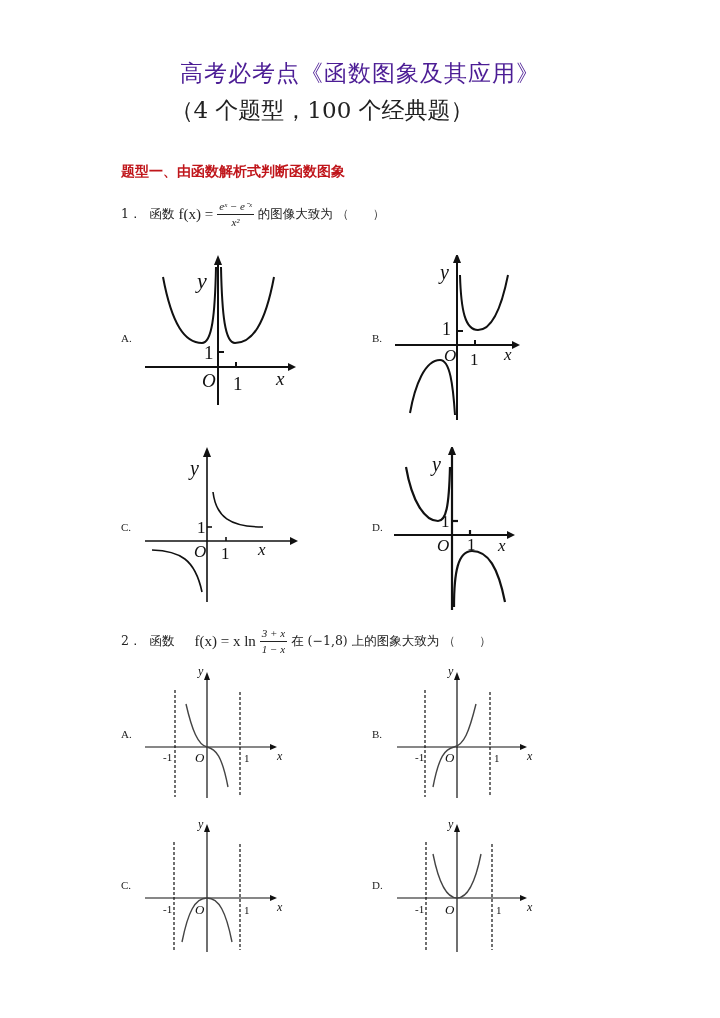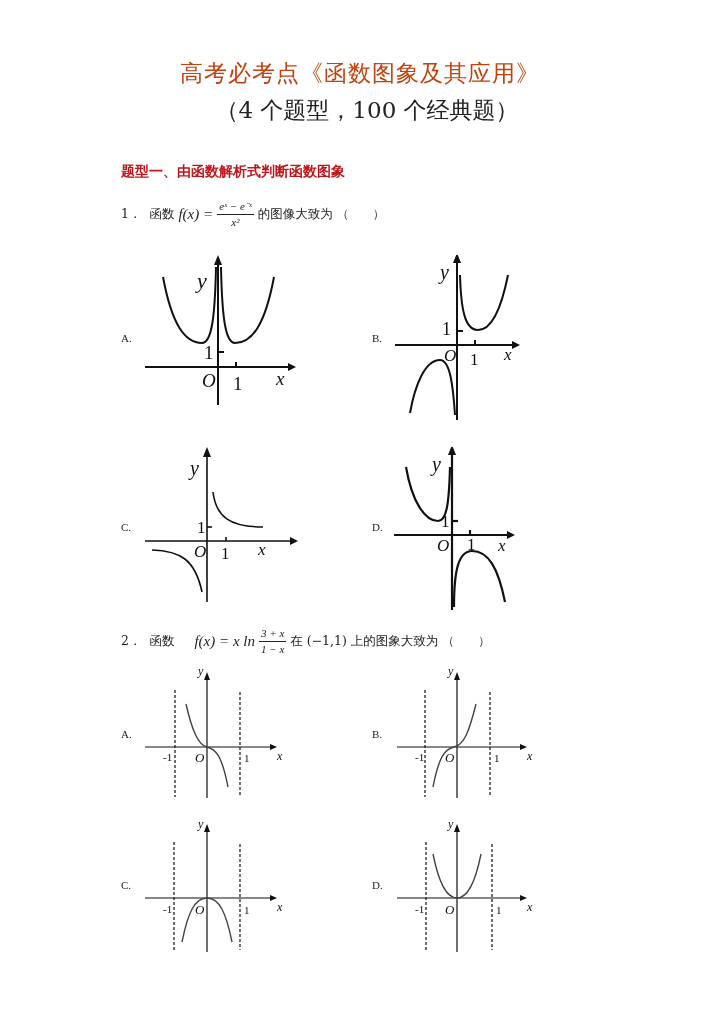--- a/index.html
+++ b/index.html
@@ -1,24 +1,24 @@
 <!DOCTYPE html>
 <html><head>
 <meta charset="utf-8">
 <style>
   html, body { margin:0; padding:0; background:#ffffff; }
   body { width:720px; height:1018px; position:relative; overflow:hidden;
          font-family:"DejaVu Serif","Liberation Serif",serif; color:#222; }
   .abs { position:absolute; }
-  .title1 { top:58px; left:0; width:720px; text-align:center; font-size:23px; letter-spacing:1px; color:#c2410c; }
-  .title2 { top:95px; left:0; width:644px; text-align:center; font-size:23px; color:#222;padding-left:45px; }
+  .title1 { top:58px; left:0; width:720px; text-align:center; font-size:23px; letter-spacing:1px; color:#4c1d95; }
+  .title2 { top:95px; left:0; width:644px; text-align:center; font-size:23px; color:#222; }
   .section { top:163px; left:121px; font-size:14px; font-weight:bold; color:#c0161b; font-family:"DejaVu Sans","Liberation Sans",sans-serif; }
   .q { font-size:12.5px; color:#222; display:flex; align-items:center; white-space:nowrap; }
   .q .num { margin-right:8px; }
-  .math { font-family:"Liberation Serif","DejaVu Serif",serif; font-style:italic; font-size:15px; }
+  .math { font-family:"Liberation Serif","DejaVu Serif",serif; font-size:15px; }
   .frac { display:inline-flex; flex-direction:column; align-items:center; margin:3px 4px; font-family:"Liberation Serif",serif; font-style:italic; }
   .frac .n { font-size:11px; padding:0 2px 1px; border-bottom:1px solid #222; line-height:13px; }
   .frac .d { font-size:11px; padding-top:1px; line-height:13px; }
   .paren { font-size:12px; color:#444; margin-left:4px; }
   .optlabel { font-size:11px; color:#222; font-family:"Liberation Serif",serif; }
   svg text { font-family:"Liberation Serif","DejaVu Serif",serif; }
 </style>
 </head>
 <body>
 
@@ -116,21 +116,21 @@
 </svg>
 
 <div class="abs q" style="top:624px; left:121px;">
   <span class="num">2．</span>
   <span>函数</span>
   <span class="math" style="margin-left:20px;">f(x) = x ln</span>
   <span class="frac">
     <span class="n">3 + x</span>
     <span class="d">1 − x</span>
   </span>
-  <span>在 (−1,1) 上的图象大致为</span>
+  <span>在 (−1,8) 上的图象大致为</span>
   <span class="paren">（　　）</span>
 </div>
 
 <div class="abs optlabel" style="top:728px; left:121px;">A.</div>
 <div class="abs optlabel" style="top:728px; left:372px;">B.</div>
 <div class="abs optlabel" style="top:879px; left:121px;">C.</div>
 <div class="abs optlabel" style="top:879px; left:372px;">D.</div>
 
 <svg class="abs" style="left:140px; top:660px;" width="160" height="145">
   <g stroke="#111" fill="none" stroke-width="1.2">

